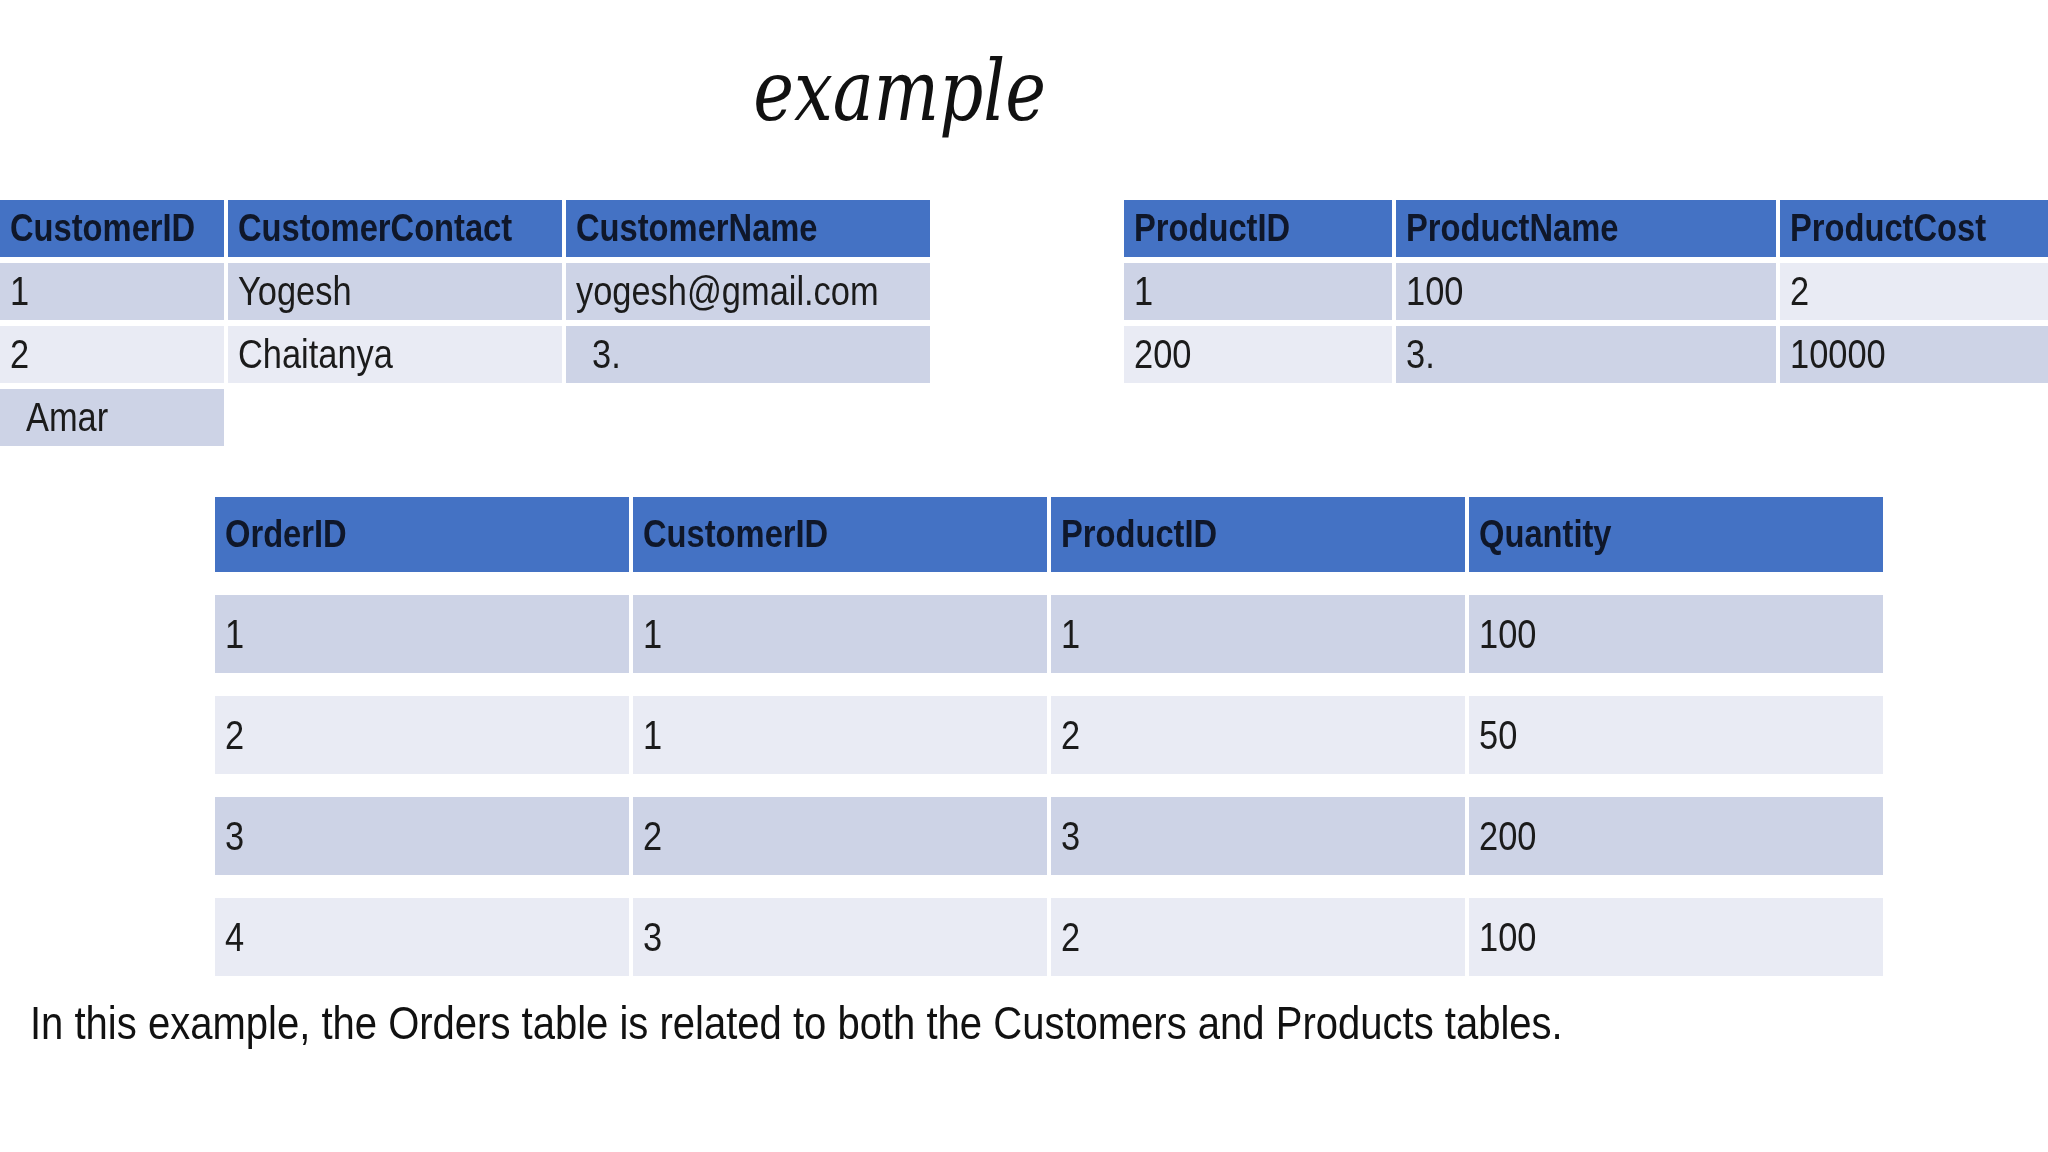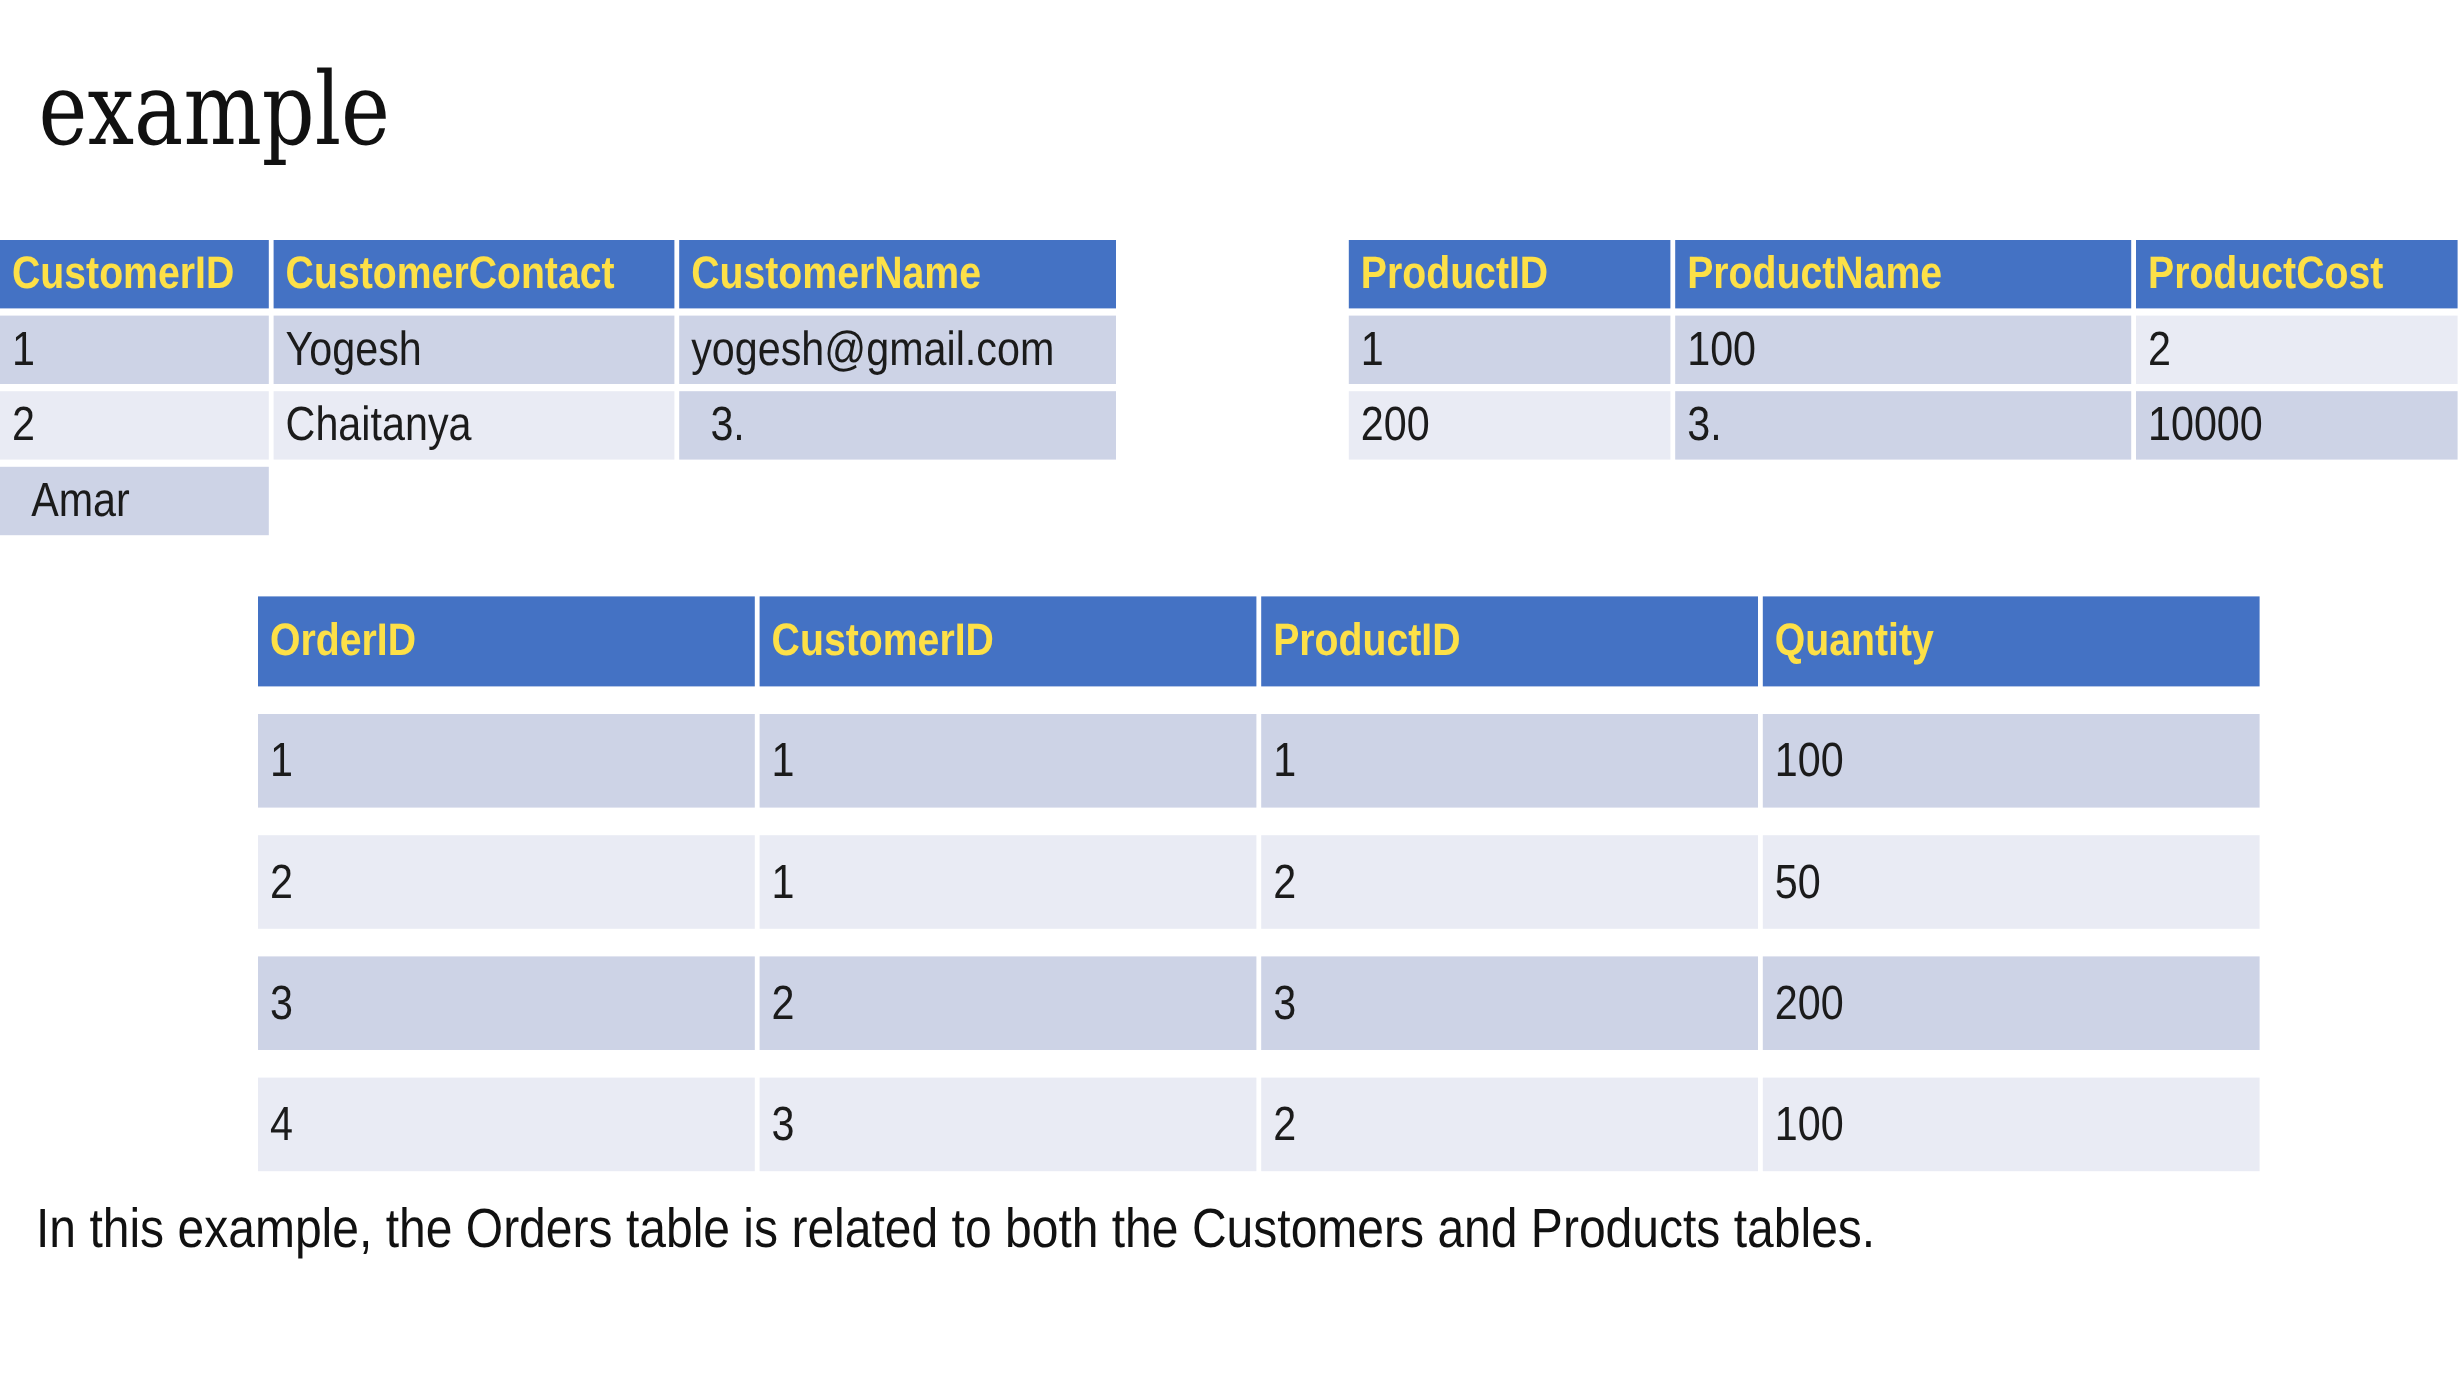--- a/index.html
+++ b/index.html
@@ -12,22 +12,23 @@
     color: #1b1b1b;
     overflow: hidden;
   }
 
   
   .title {
     position: absolute;
     top: 42px;
     left: 0;
     width: 1800px;
-    text-align: left;
+    text-align: center;
     font-family: "DejaVu Serif", "Liberation Serif", serif;
+    font-style: italic;
     font-size: 84px;
     color: #111111;
   }
   .title > span {
     display: inline-block;
     transform: scaleX(0.82);
     transform-origin: center bottom;
   }
 
   
@@ -59,21 +60,21 @@
 
   .th, .td {
     display: flex;
     align-items: center;
     padding-left: 10px;
     font-size: 40px;
     overflow: hidden;
   }
   .th {
     background: #4472c4;
-    color: #fde047;
+    color: #0f172a;
     font-weight: bold;
     font-size: 38px;
   }
   .band-a { background: #cdd3e6; }
   .band-b { background: #e9ebf4; }
   .indent { padding-left: 26px; }
 
   .th > span, .td > span {
     display: inline-block;
     transform: scaleX(0.86);

